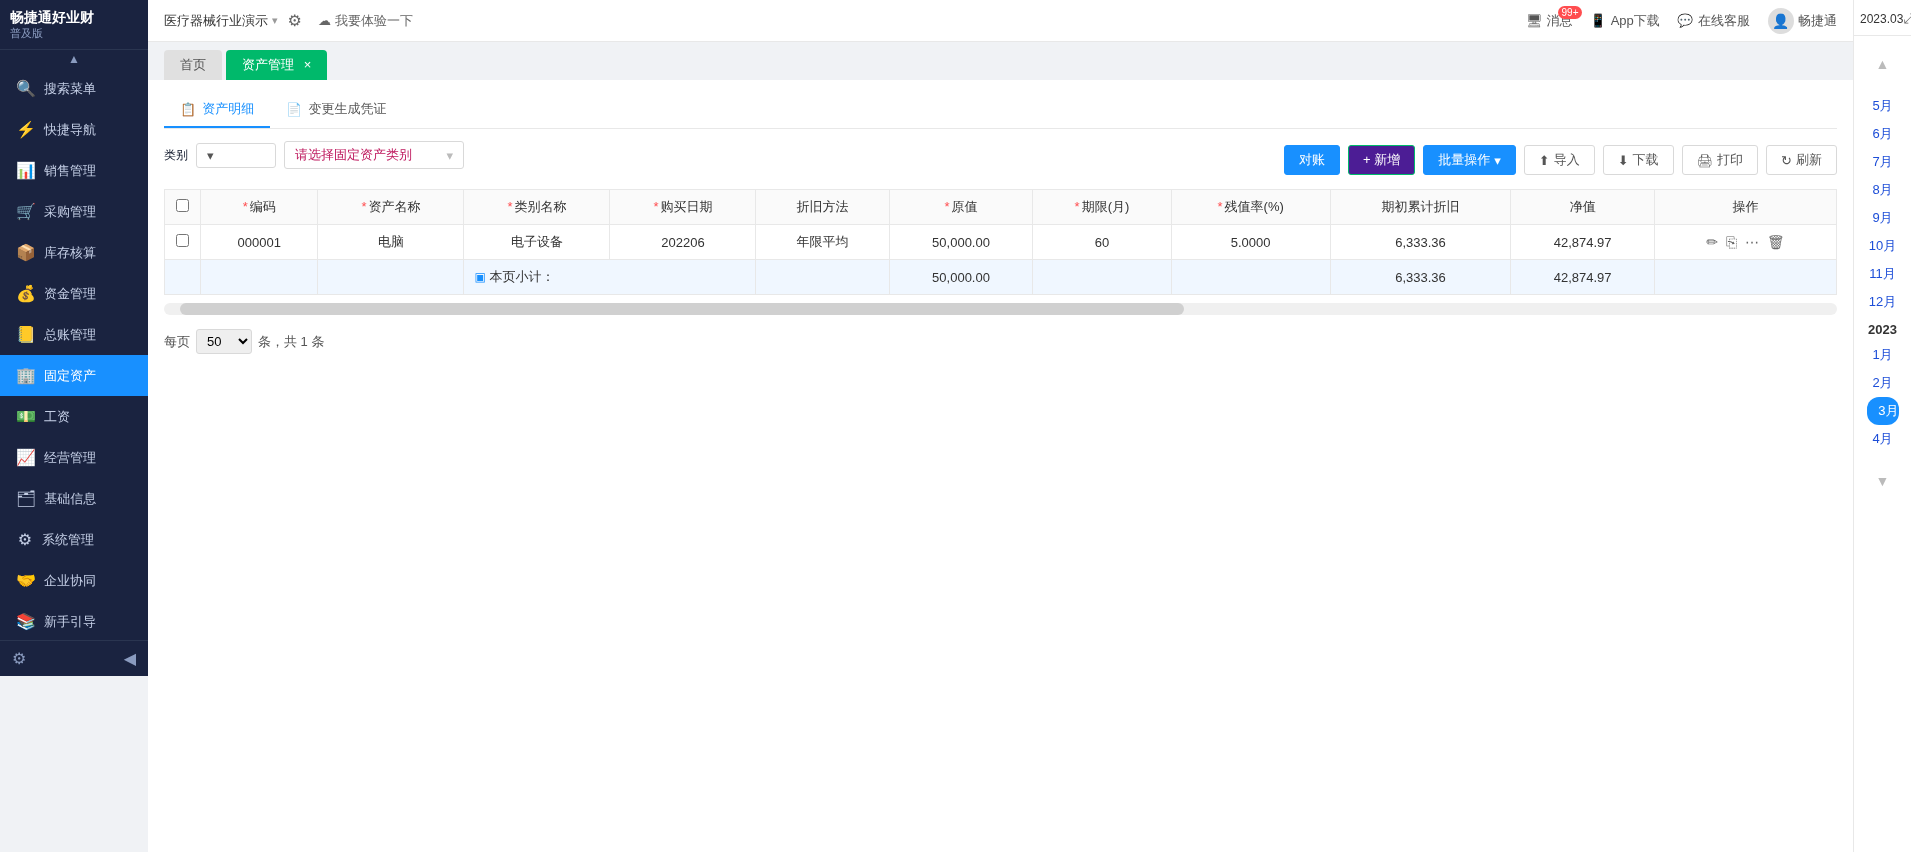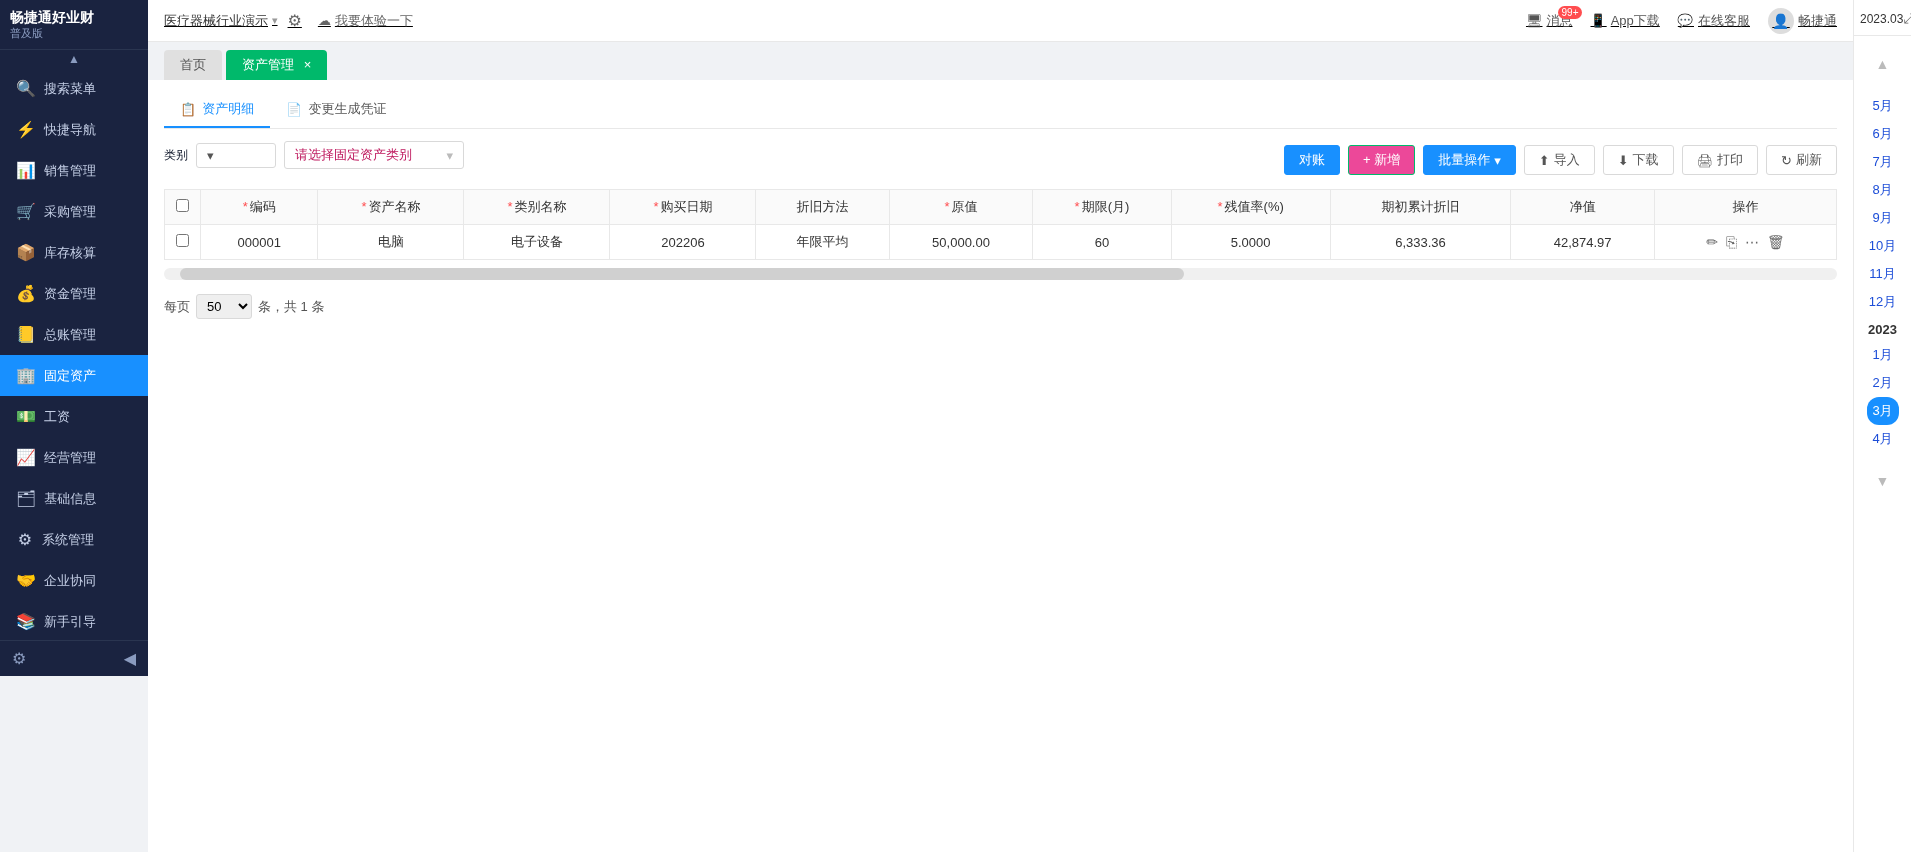--- a/index.html
+++ b/index.html
@@ -78,21 +78,20 @@
 
     
     .top-bar {
       height: 42px;
       background: #fff;
       border-bottom: 1px solid #e8e8e8;
       display: flex;
       align-items: center;
       padding: 0 16px;
       gap: 8px;
-      text-decoration: underline;
     }
     .top-bar-company {
       font-size: 13px;
       color: #333;
       display: flex;
       align-items: center;
       gap: 4px;
       cursor: pointer;
     }
     .top-bar-company .chevron { color: #999; font-size: 11px; }
@@ -204,21 +203,21 @@
       background: #fff;
       cursor: pointer;
       font-size: 13px;
       color: #555;
       display: flex;
       align-items: center;
       gap: 4px;
       white-space: nowrap;
     }
     .btn.btn-primary { background: #1890ff; color: #fff; border-color: #1890ff; }
-    .btn.btn-green { background: #ec4899; color: #fff; border-color: #00b96b; align-items: center; }
+    .btn.btn-green { background: #4c1d95; color: #fff; border-color: #00b96b; align-items: center; }
     .btn.btn-batch { background: #1890ff; color: #fff; border-color: #1890ff; }
     .btn.btn-outline { background: #fff; border: 1px solid #d9d9d9; color: #555; }
     .filter-row {
       display: flex;
       align-items: center;
       gap: 8px;
       margin-bottom: 10px;
     }
     .filter-label { font-size: 12px; color: #0f172a; }
     .filter-select {
@@ -338,20 +337,21 @@
       font-size: 13px;
       color: #1d4ed8;
       cursor: pointer;
     }
     .month-item.active-month {
       background: #1890ff;
       color: #fff;
       border-radius: 12px;
       width: 32px;
       margin: 0 auto;
+      text-align: right;
     }
     .right-panel-scroll-up, .right-panel-scroll-down {
       color: #bbb;
       font-size: 14px;
       cursor: pointer;
       margin: 2px 0;
     }
 
     .scrollbar-thumb-area {
       height: 12px;
@@ -571,20 +571,33 @@
     <td>42,874.97</td>
     <td>
       <div class="action-icons">
         <span class="action-icon" title="编辑">✏</span>
         <span class="action-icon" title="复制">⎘</span>
         <span class="action-icon" title="更多">⋯</span>
         <span class="action-icon" title="删除">🗑</span>
       </div>
     </td>
   </tr>
+          <tr class="subtotal">
+  <td></td>
+  <td></td>
+  <td></td>
+  <td colspan="2" style="text-align:left;"><span style="color:#1890ff;font-size:12px;">▣</span> 本页小计：</td>
+  <td></td>
+  <td>50,000.00</td>
+  <td></td>
+  <td></td>
+  <td>6,333.36</td>
+  <td>42,874.97</td>
+  <td></td>
+</tr>
         </tbody>
     </table>
 
     <div style="height:12px; background:#f0f0f0; border-radius:6px; margin:8px 0 4px; position:relative;">
       <div class="scrollbar-thumb-area" style="width:60%; position:absolute; left:0; top:0; height:12px; background:#d0d0d0; border-radius:6px;"></div>
     </div>
 
     <div class="pagination-bar">
       <span>每页</span>
       <select class="page-select">

